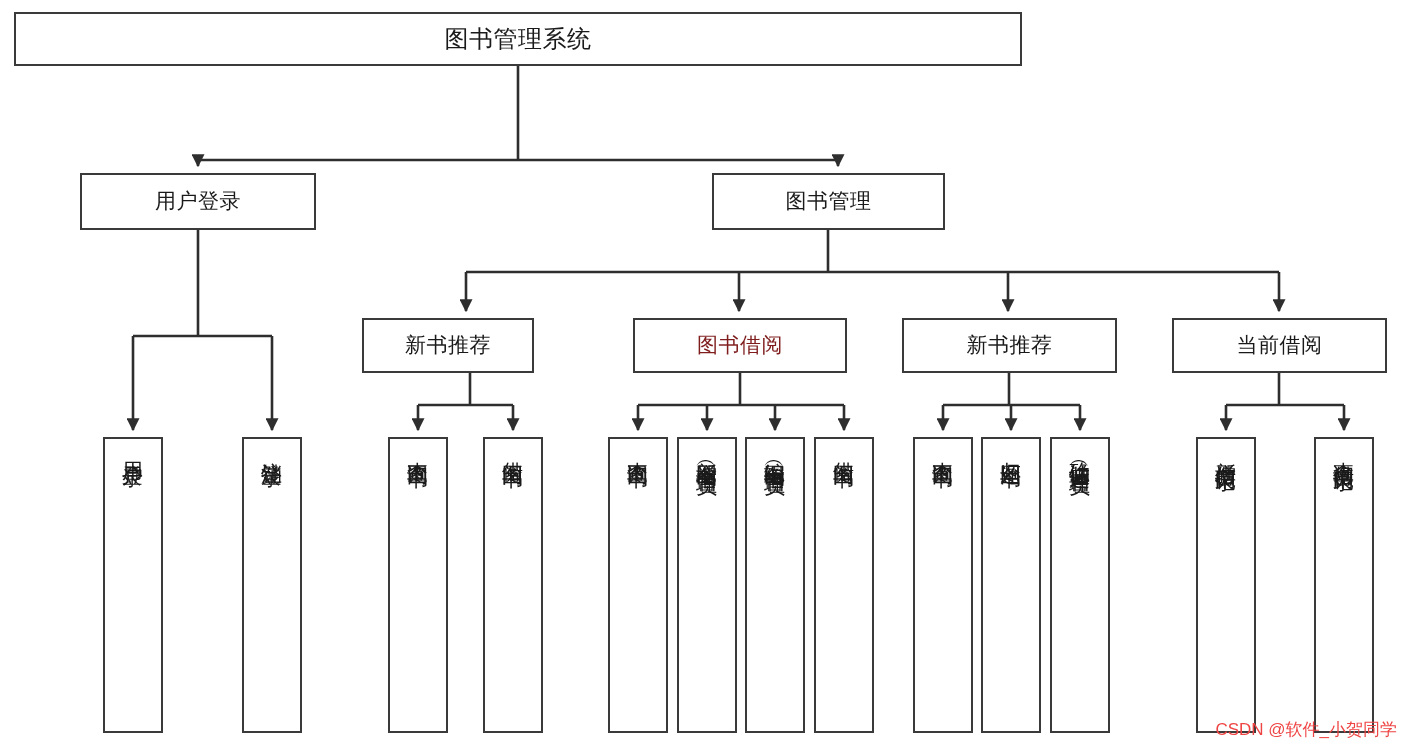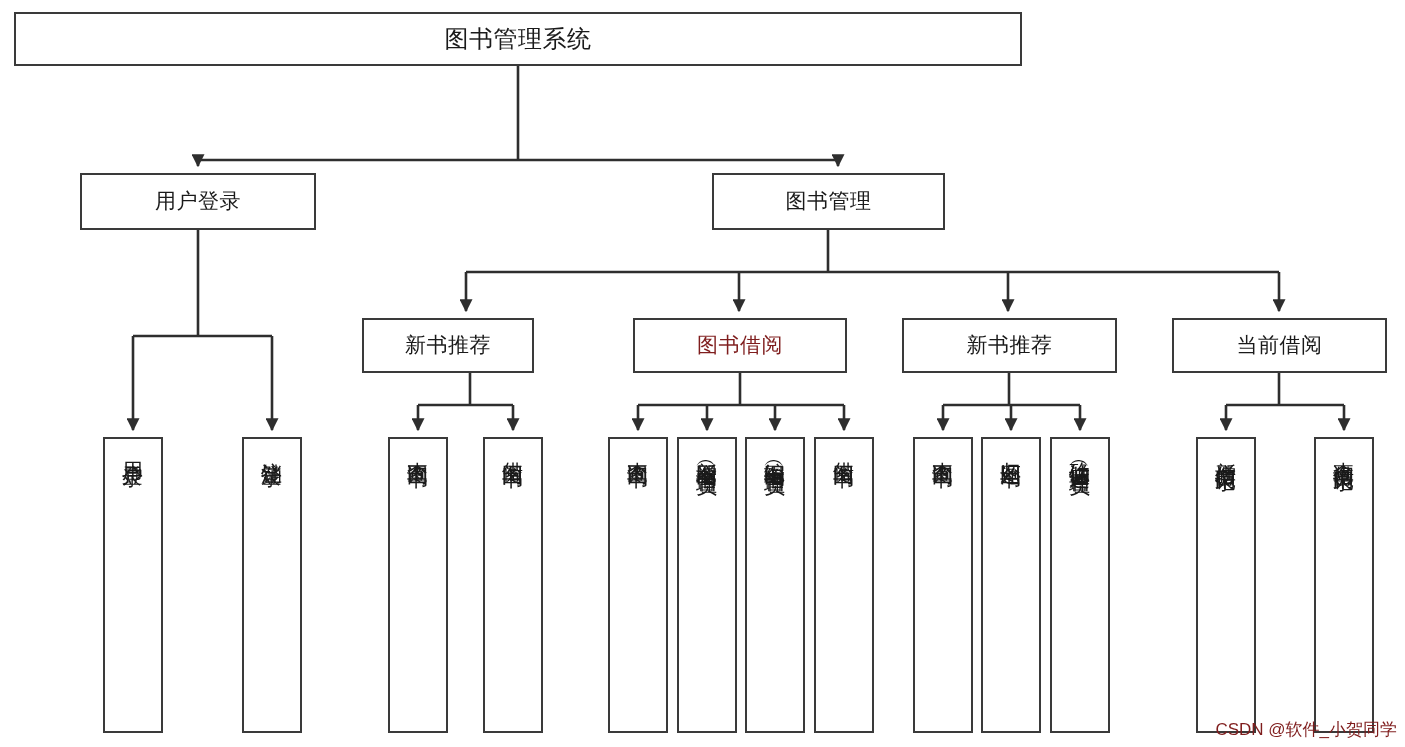--- a/index.html
+++ b/index.html
@@ -188,14 +188,14 @@
   <div class="node vert" style="left: 1050px; top: 437px; width: 60px; height: 296px; border-color: rgb(58, 58, 58); color: rgb(26, 26, 26);">
     <span class="label">确认归还（管理员）</span>
   </div>
   <div class="node vert" style="left: 1196px; top: 437px; width: 60px; height: 296px; border-color: rgb(58, 58, 58); color: rgb(26, 26, 26);">
     <span class="label">新增借阅记录</span>
   </div>
   <div class="node vert" style="left: 1314px; top: 437px; width: 60px; height: 296px; border-color: rgb(58, 58, 58); color: rgb(26, 26, 26);">
     <span class="label">查询借阅记录</span>
   </div>
 
-  <div id="watermark" style="color: #7f1d1d;">CSDN @软件_小贺同学</div>
+  <div id="watermark" style="color: #ef4444;">CSDN @软件_小贺同学</div>
 </div>
 
 </body></html>

